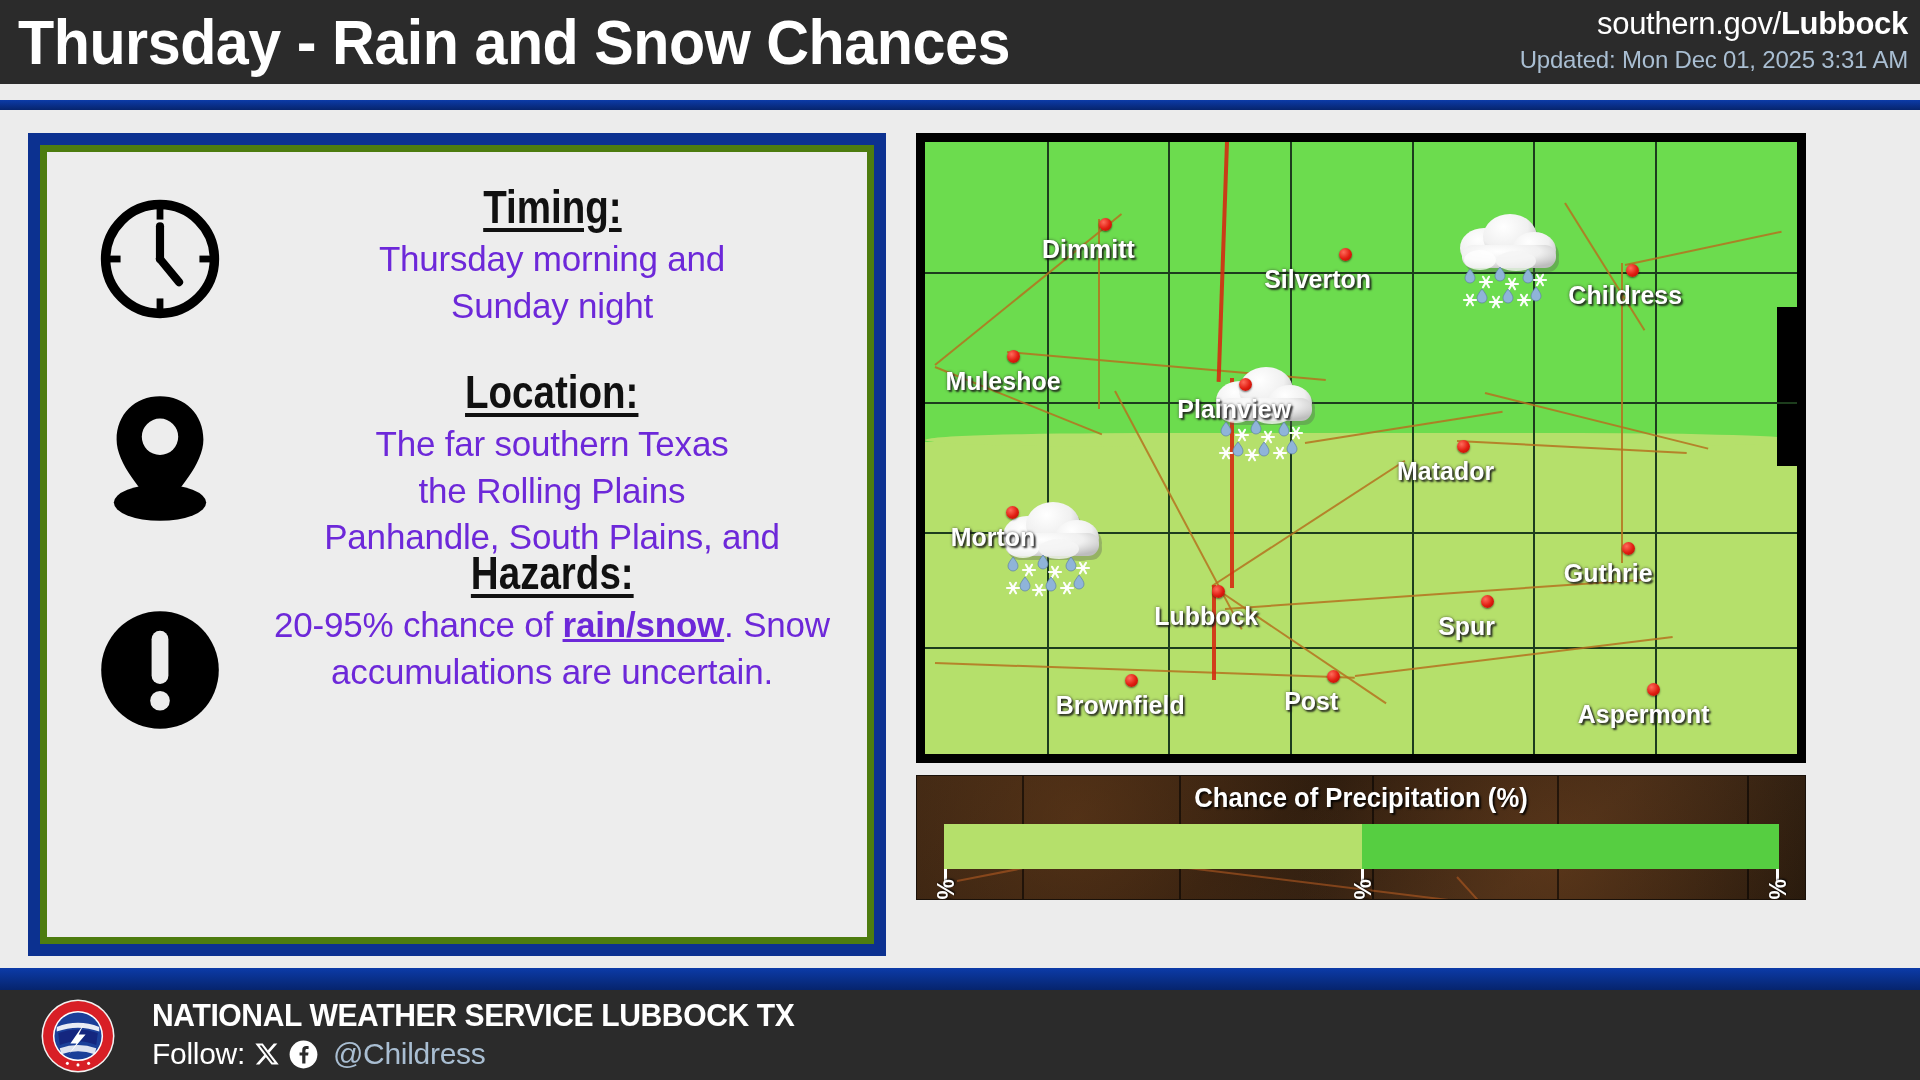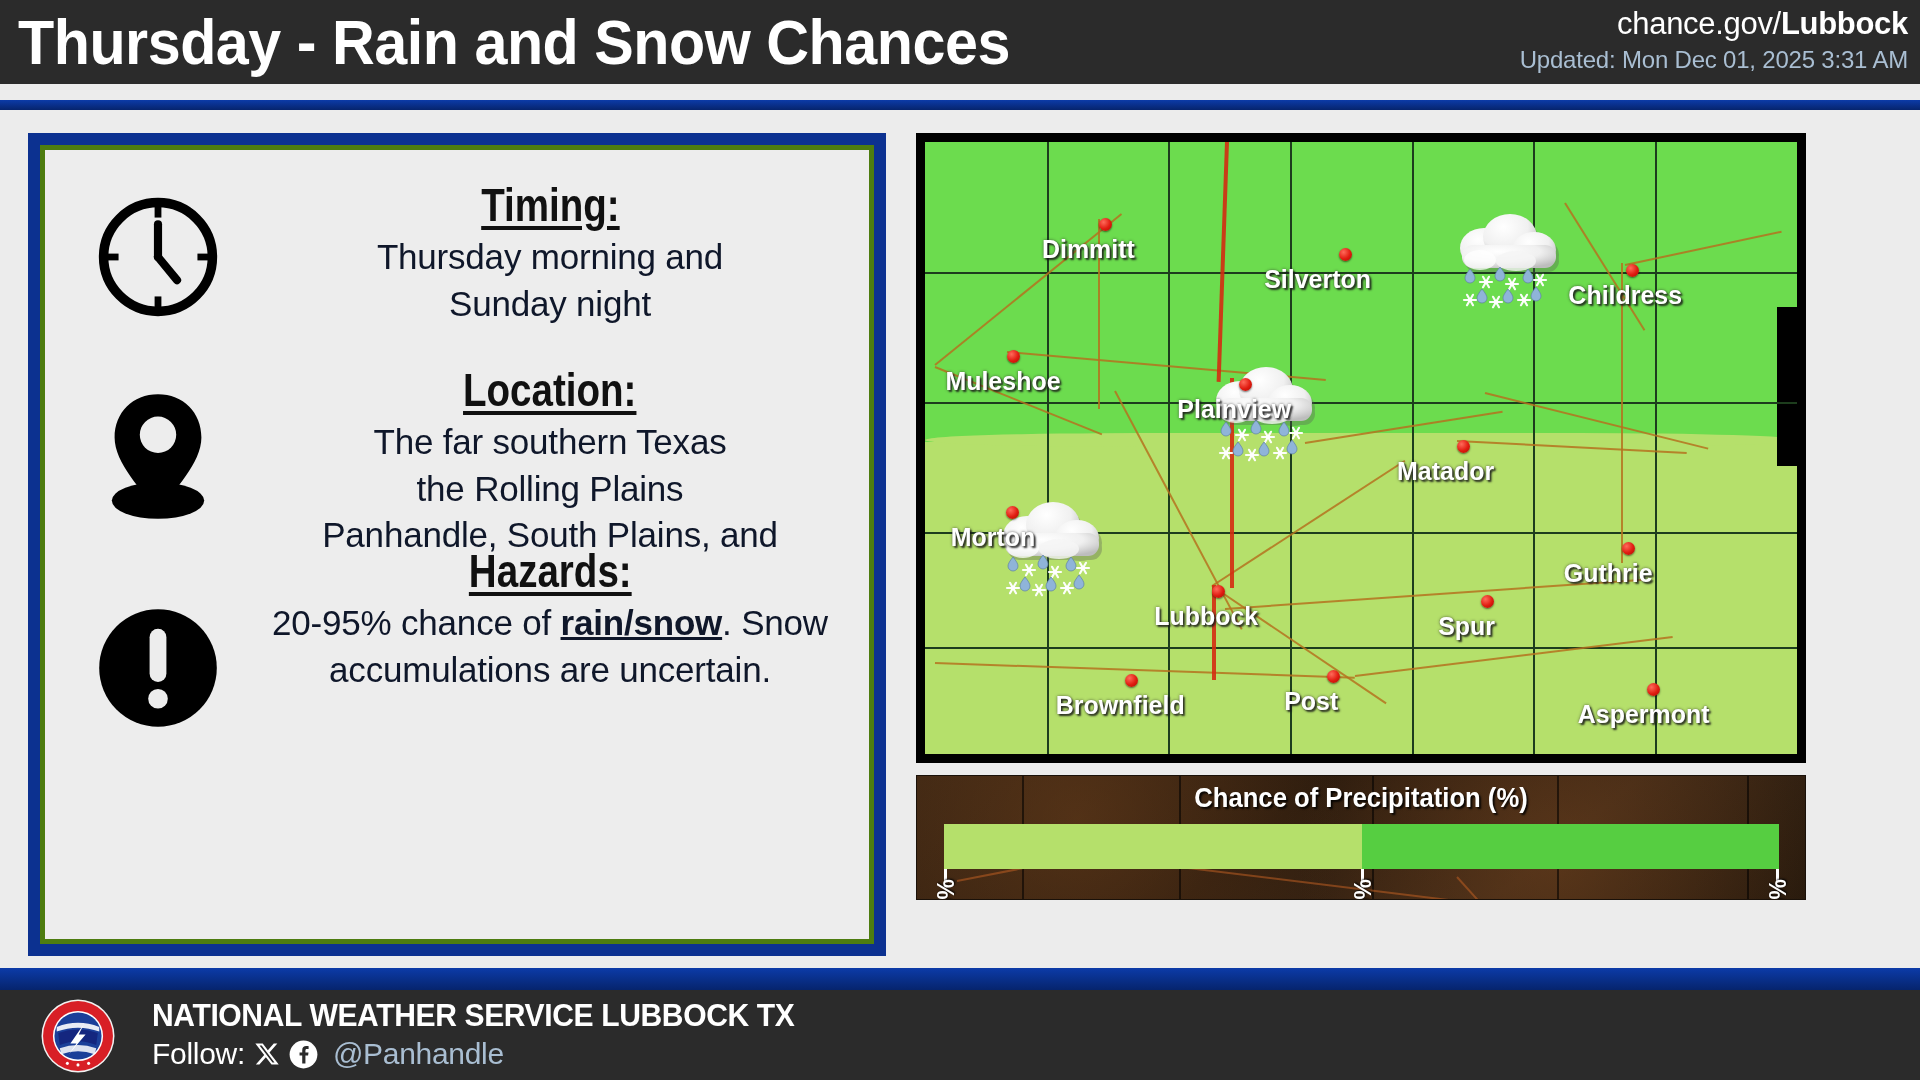--- a/index.html
+++ b/index.html
@@ -70,21 +70,21 @@
   .left-panel {
     position: absolute;
     left: 28px; top: 133px;
     width: 858px; height: 823px;
     background: #0c3190;
     padding: 12px;
   }
   .left-panel-inner {
     width: 100%; height: 100%;
     background: #ededed;
-    border: 5px solid #4d7c0f;
+    border: 7px solid #4d7c0f;
     position: relative;
   }
 
   .icon-col {
     position: absolute;
     left: 28px;
     width: 170px;
     display: flex;
     align-items: center;
     justify-content: center;
@@ -103,21 +103,21 @@
     color: #111;
     font-family: "Liberation Sans Narrow", "Liberation Sans", sans-serif;
     transform: scaleX(0.82);
     display: inline-block;
     line-height: 1.05;
     white-space: nowrap;
   }
   .sec-head u { text-decoration: underline; text-underline-offset: 5px; }
   .sec-body {
     font-size: 35px;
-    color: #0f172a;
+    color: #6d28d9;
     line-height: 1.32;
     margin-top: 5px;
     letter-spacing: -0.2px;
   }
   .sec-body b { font-weight: bold; text-decoration: underline; }
 
   
   .map-wrap {
     position: absolute;
     left: 916px; top: 133px;
@@ -306,21 +306,21 @@
   }
 </style>
 </head>
 <body>
 
 <div class="stage">
 
   <div class="header">
     <div class="header-title">Thursday - Rain and Snow Chances</div>
     <div class="header-right">
-      <div class="hr-site"><span>chance.gov/</span><b>Lubbock</b></div>
+      <div class="hr-site"><span>southern.gov/</span><b>Lubbock</b></div>
       <div class="hr-updated">Updated: Mon Dec 01, 2025 3:31 AM</div>
     </div>
   </div>
   <div class="header-rule"></div>
 
   <div class="left-panel">
     <div class="left-panel-inner">
 
       <div class="icon-col" style="top:22px;height:170px;">
         <svg width="136" height="136" viewBox="0 0 100 100">
@@ -729,17 +729,17 @@
     <div class="foot-title">NATIONAL WEATHER SERVICE LUBBOCK TX</div>
     <div class="foot-follow">
       <span class="fl">Follow:</span>
       <svg class="x-glyph" viewBox="0 0 24 24">
         <path fill="#ffffff" d="M18.244 2.25h3.308l-7.227 8.26 8.502 11.24H16.17l-5.214-6.817L4.99 21.75H1.68l7.73-8.835L1.254 2.25H8.08l4.713 6.231zm-1.161 17.52h1.833L7.084 4.126H5.117z"></path>
       </svg>
       <svg class="fb-glyph" viewBox="0 0 24 24">
         <circle cx="12" cy="12" r="11.5" fill="#ffffff"></circle>
         <path fill="#2b2b2b" d="M13.6 19.5v-6.6h2.2l.33-2.56H13.6V8.7c0-.74.2-1.25 1.27-1.25h1.35V5.16c-.23-.03-1.04-.1-1.98-.1-1.96 0-3.3 1.2-3.3 3.4v1.88H8.73v2.56h2.21v6.6z"></path>
       </svg>
-      <span class="handle">@Panhandle</span>
+      <span class="handle">@Childress</span>
     </div>
   </div>
 
 </div>
 
 </body></html>

